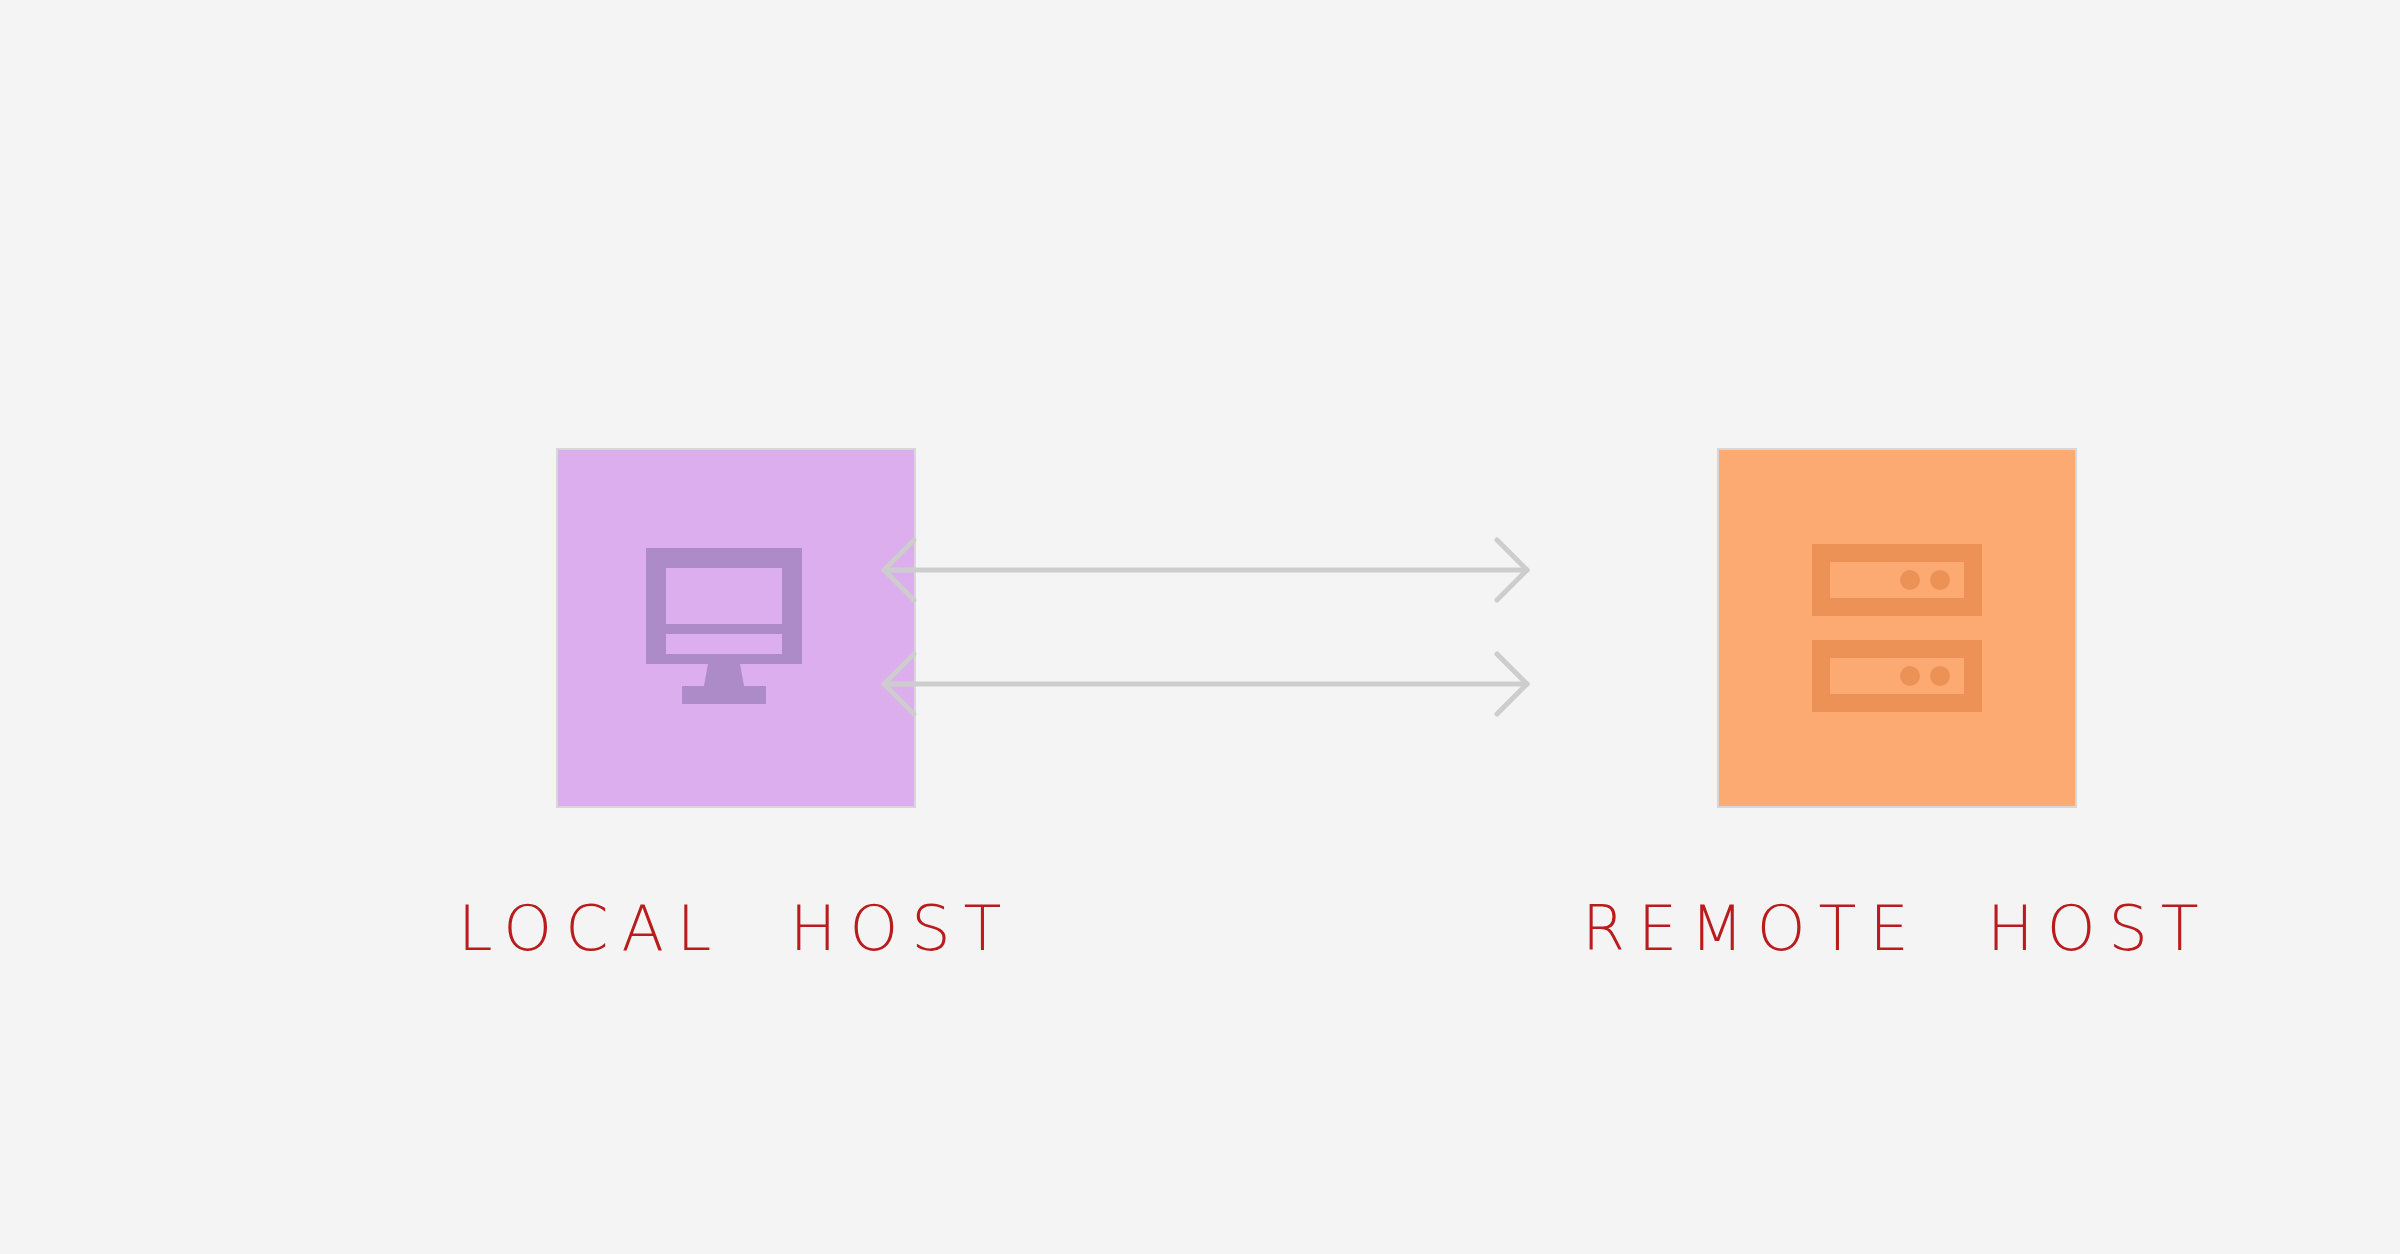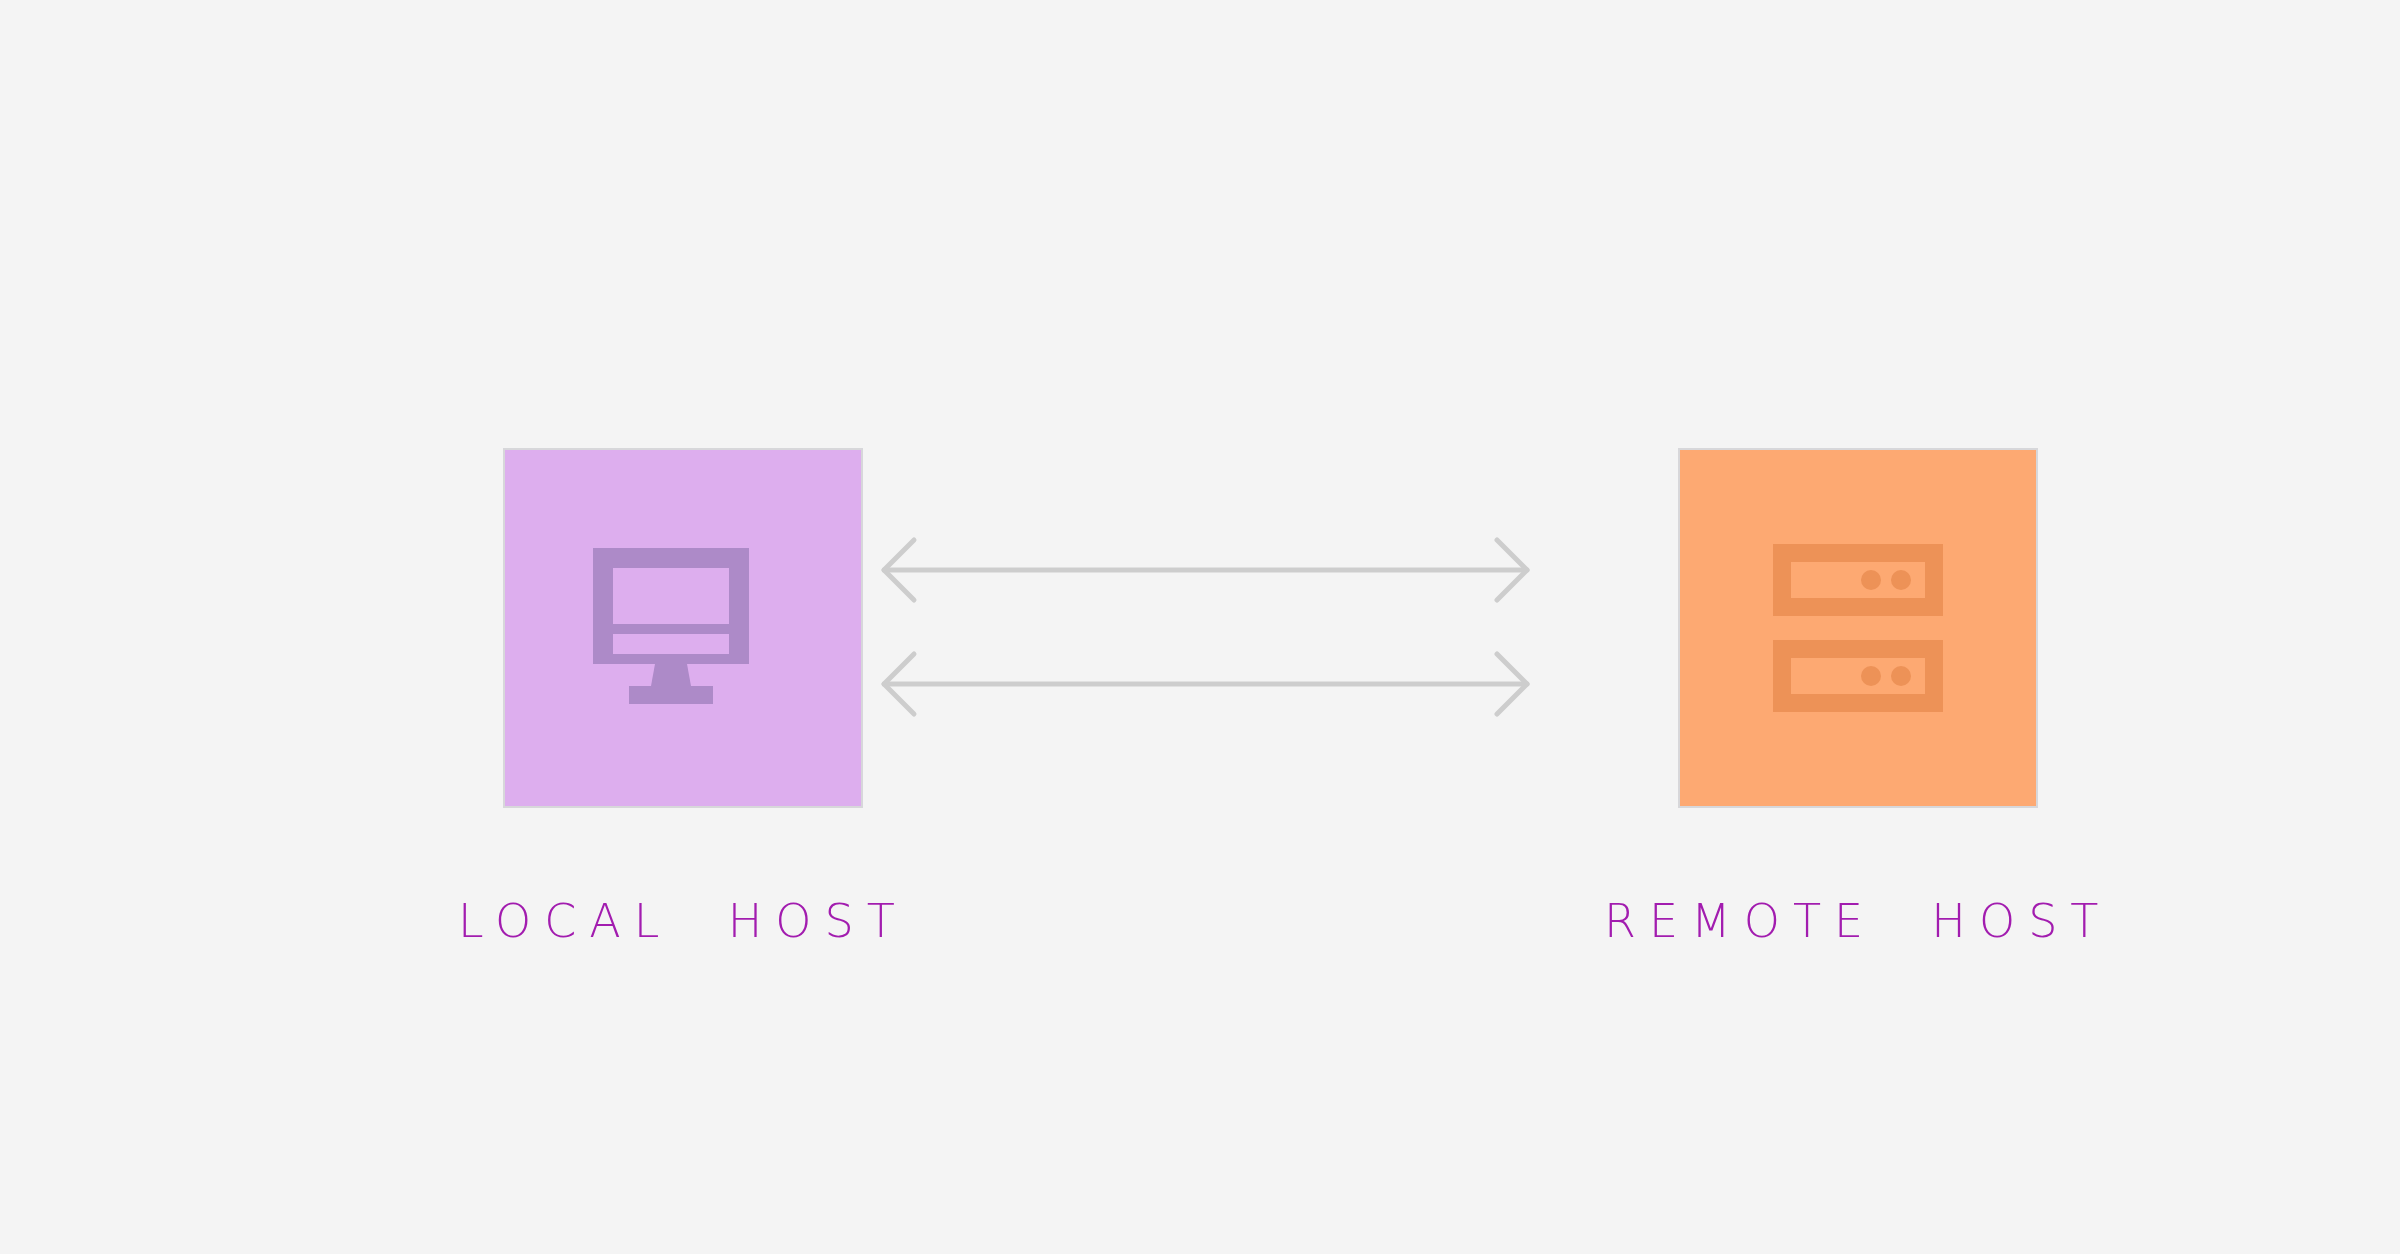--- a/index.html
+++ b/index.html
@@ -22,40 +22,40 @@
   }
 
   
   .node {
     position: absolute;
     display: flex;
     flex-direction: column;
     align-items: center;
   }
   #node-local  { left: 458px;  top: 448px; }
-  #node-remote { left: 1582px; top: 448px; margin-left: 22px; }
+  #node-remote { left: 1582px; top: 448px; }
 
   .node-tile {
     width: 360px;
     height: 360px;
     box-sizing: border-box;
     border: 2px solid #d7d7da;
     display: flex;
     align-items: center;
     justify-content: center;
   }
   .tile-local  { background: #ddaeee; }
   .tile-remote { background: #fda972; }
 
   .node-label {
     margin-top: 90px;
-    font-size: 46px;
+    font-size: 62px;
     font-weight: 300;
     letter-spacing: 13px;
-    color: #a21caf;
+    color: #b91c1c;
     white-space: pre;
     line-height: 1;
     font-family: "DejaVu Sans", sans-serif;
   }
 
   
   .icon-svg { display: block; }
 
   
   .connectors {

